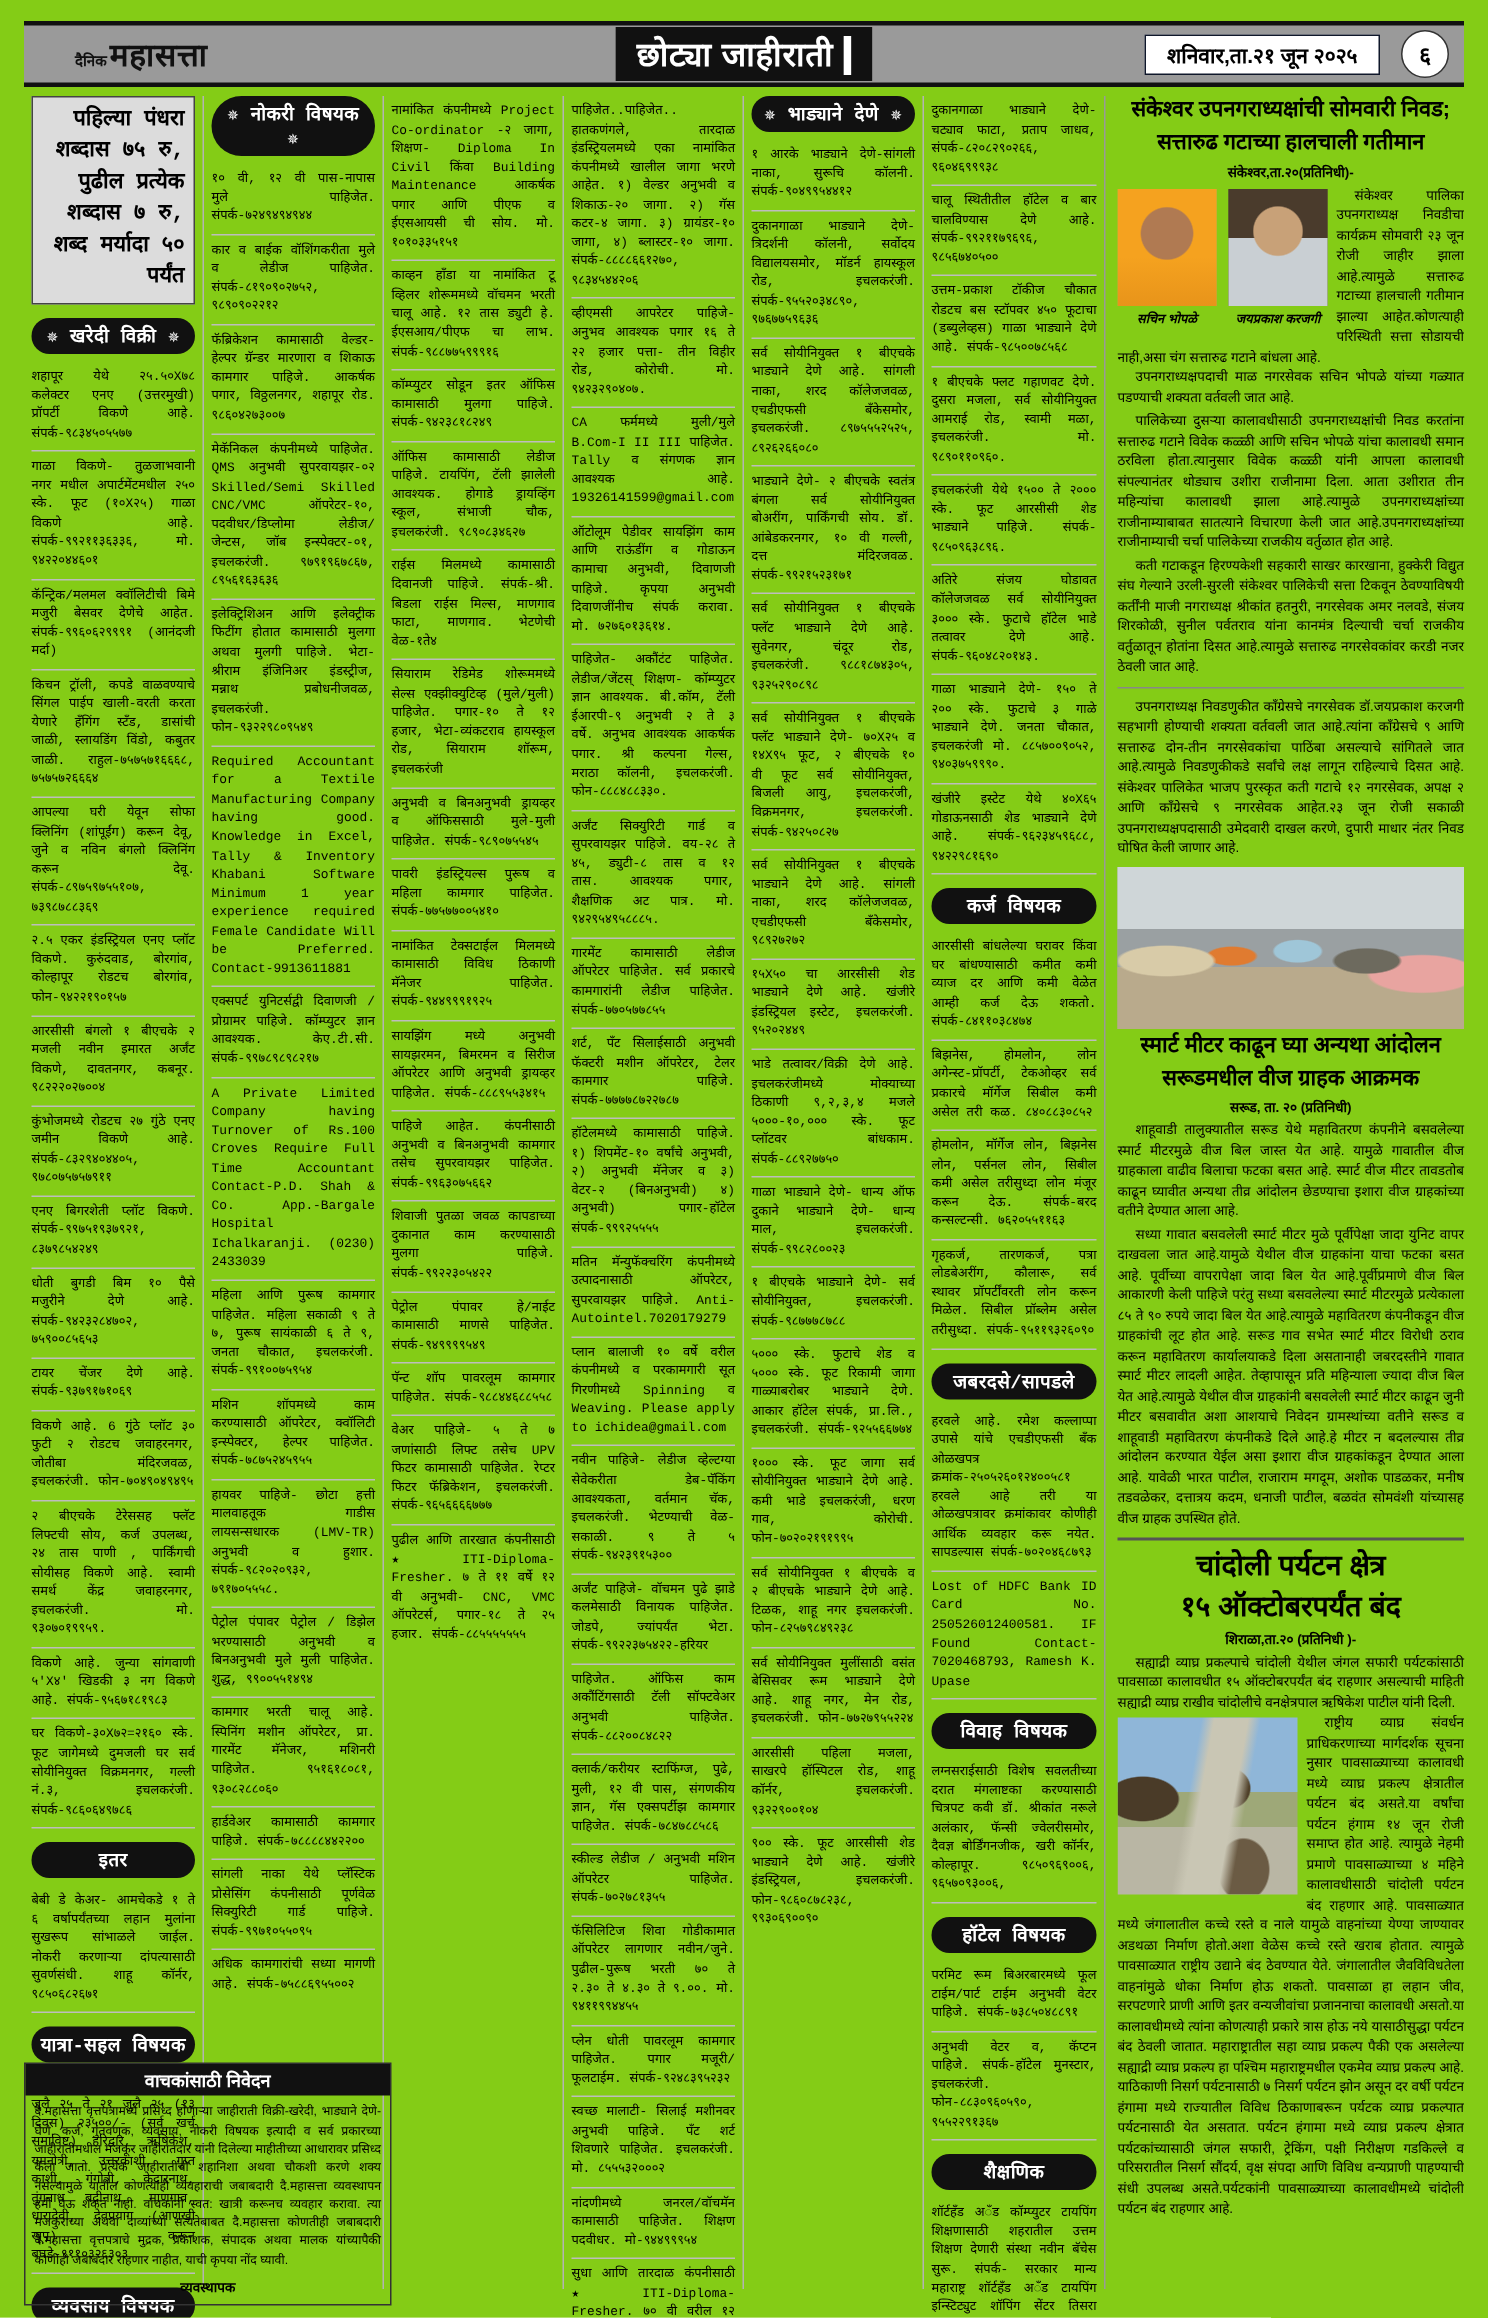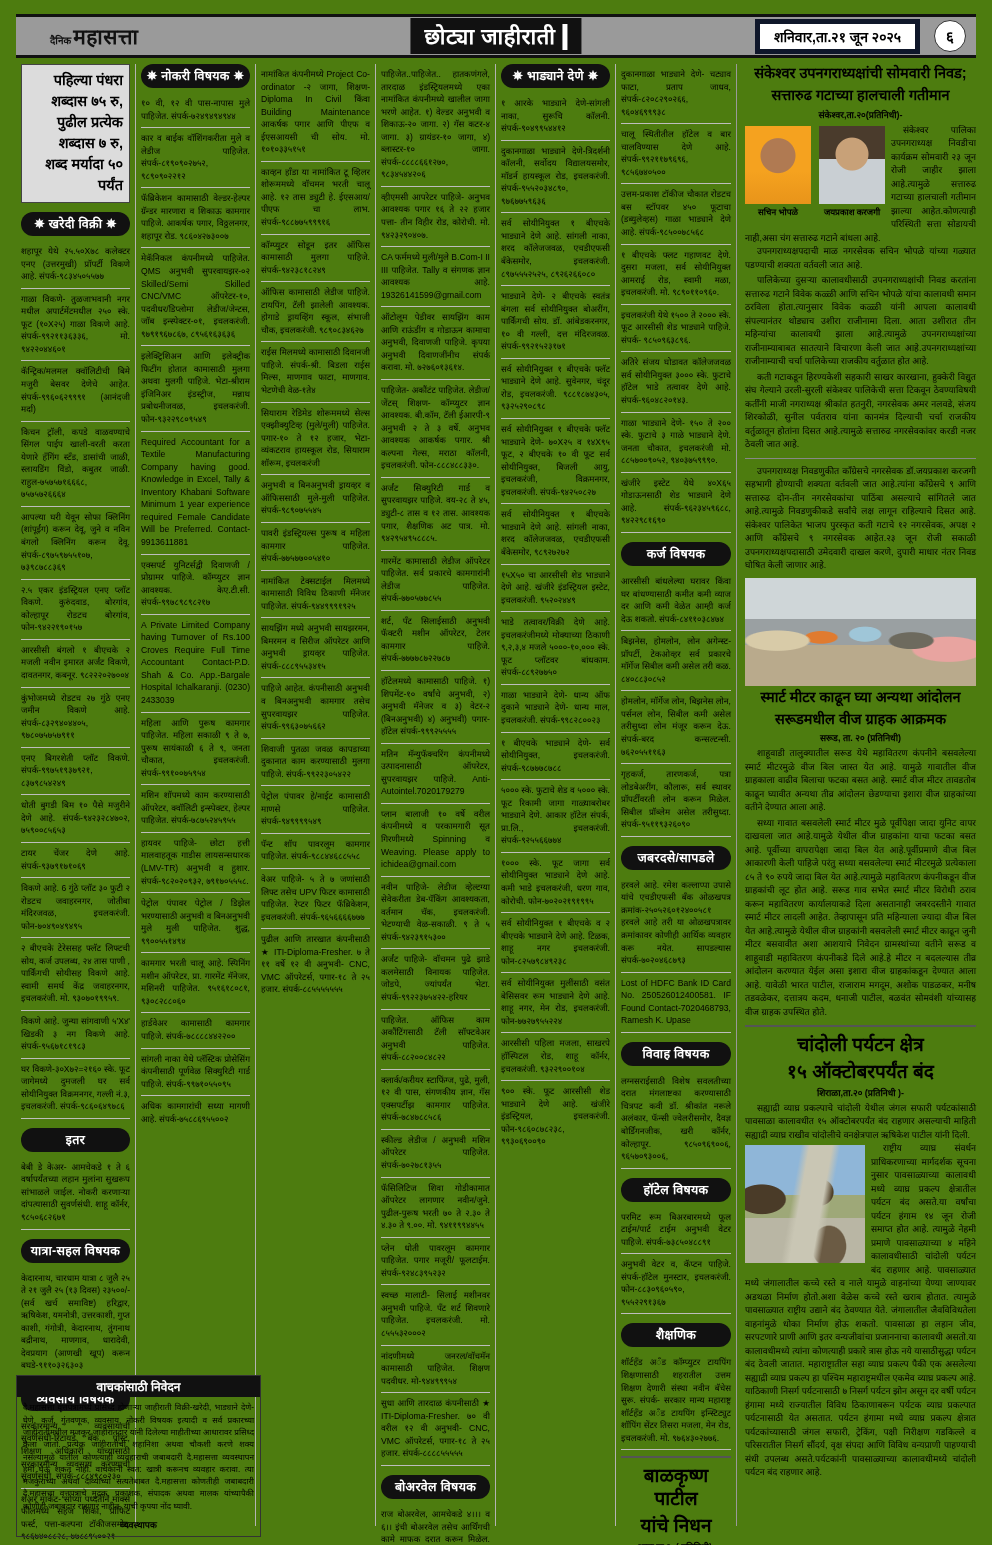--- a/index.html
+++ b/index.html
@@ -7,21 +7,21 @@
     width: 992px; height: 1545px;
     background: #ffffff;
     font-family: "Liberation Sans", sans-serif;
     color: #000;
     overflow: hidden;
   }
   .page {
     width: 992px; height: 1545px;
     padding: 14px 16px 8px 16px;
     position: relative;
-    background: #4d7c0f;
+    background: #84cc16;
   }
 
   
   .masthead {
     height: 44px;
     background: #9a9a9a;
     border-top: 3px solid #111;
     border-bottom: 3px solid #111;
     display: flex; align-items: center;
     position: relative;
@@ -34,21 +34,21 @@
     position: absolute; left: 50%; transform: translateX(-50%);
     background: #111; color: #fff;
     font-size: 22px; font-weight: bold;
     padding: 2px 14px 4px 14px;
     letter-spacing: .5px;
     display:flex; align-items:flex-end; gap:7px;
   }
   .centre-title .bar { display:inline-block; width:5px; height:26px; background:#fff; }
   .datebox {
     position: absolute; right: 56px;
-    background: #fff; border: 5px solid #0f172a;
+    background: #fff; border: 1px solid #0f172a;
     font-size: 14px; font-weight: bold;
     padding: 3px 14px;
     margin-left: 22px;
   }
   .pagecircle {
     position: absolute; right: 10px;
     width: 32px; height: 32px; border-radius: 50%;
     background: #fff; border: 1px solid #333;
     display: flex; align-items: center; justify-content: center;
     font-size: 15px; font-weight: bold;
@@ -56,20 +56,21 @@
 
   
   .body-wrap { display: flex; margin-top: 6px; height: 1462px; }
   .classifieds { width: 720px; display: flex; gap: 0; }
   .news { width: 244px; padding-left: 8px; border-left: 1px solid #999; }
 
   .col {
     width: 120px;
     padding: 0 5px;
     border-right: 1px solid #b3b3b3;
+    font-family: Liberation Mono, monospace;
   }
   .col:last-child { border-right: none; }
 
   
   .ratebanner {
     border: 1px solid #444;
     background: #dcdcdc;
     padding: 5px 6px 6px 6px;
     text-align: right;
     margin-bottom: 7px;
@@ -123,21 +124,21 @@
   .photo {
     width: 100%;
     background: #7e8d7a;
     position: relative;
     overflow: hidden;
   }
   .cap {
     text-align: center; font-size: 8.5px; font-weight: bold;
     padding-top: 2px;
   }
-  .photo-pair { display: flex; gap: 8px; float: left; width: 140px; margin: 2px 6px 2px 0; }
+  .photo-pair { display: flex; gap: 8px; float: left; width: 140px; margin: 2px 6px 2px 0; font-style: italic; }
   .photo-pair .pp { width: 67px; }
   .ph-portrait1 { height: 78px;
     background:
       radial-gradient(circle at 50% 38%, #b07a52 0 17px, transparent 18px),
       linear-gradient(#f5a21f 58%, #e8941a 100%),
       #caa06a;
   }
   .ph-portrait2 { height: 78px;
     background:
       radial-gradient(circle at 50% 36%, #c8a178 0 16px, transparent 17px),

